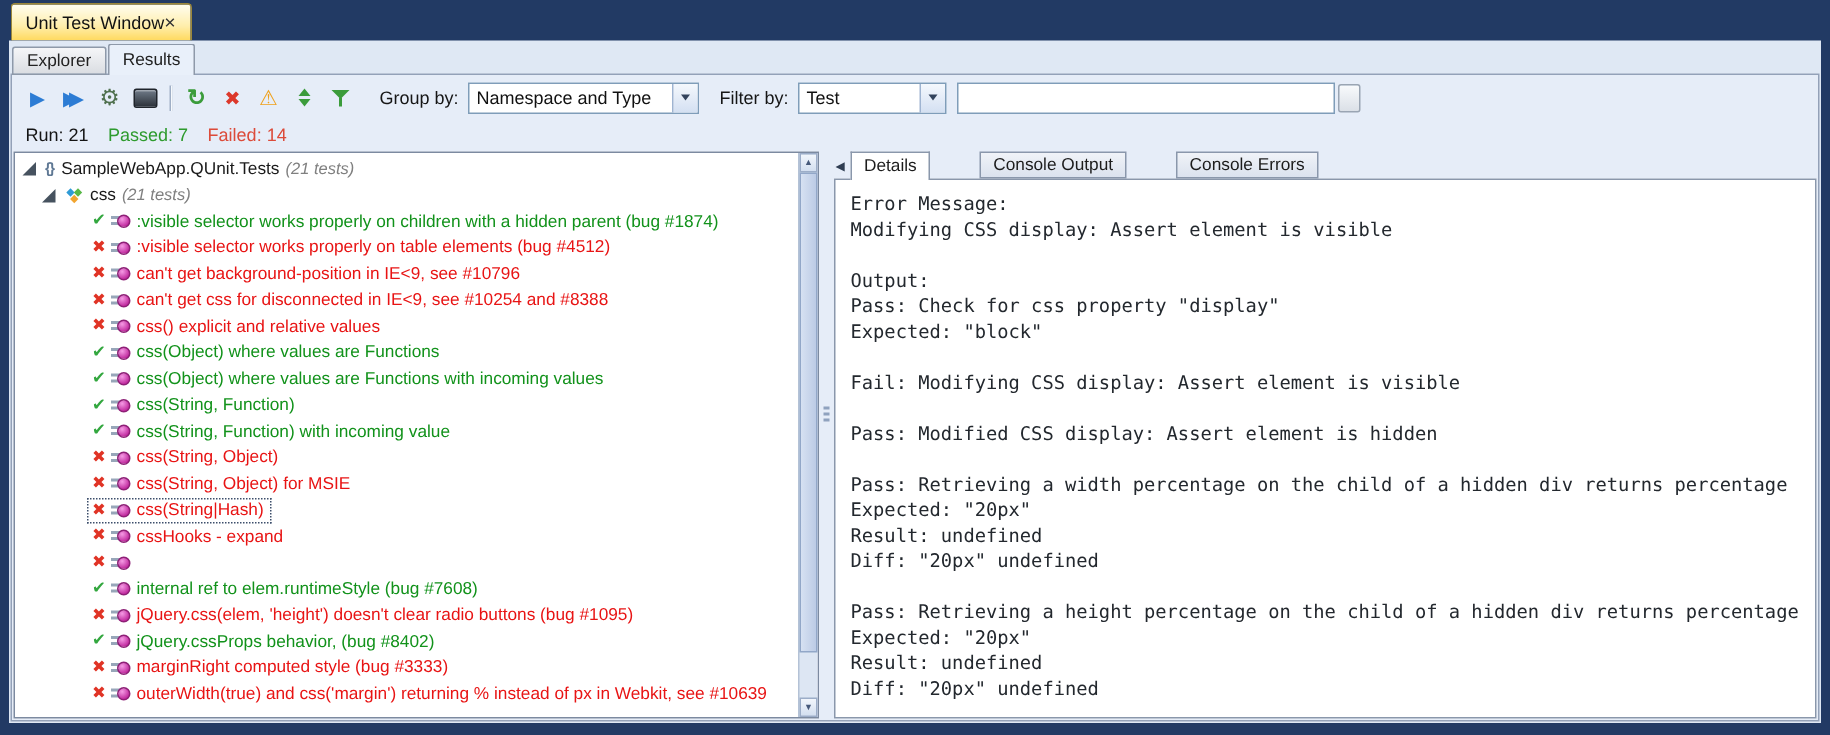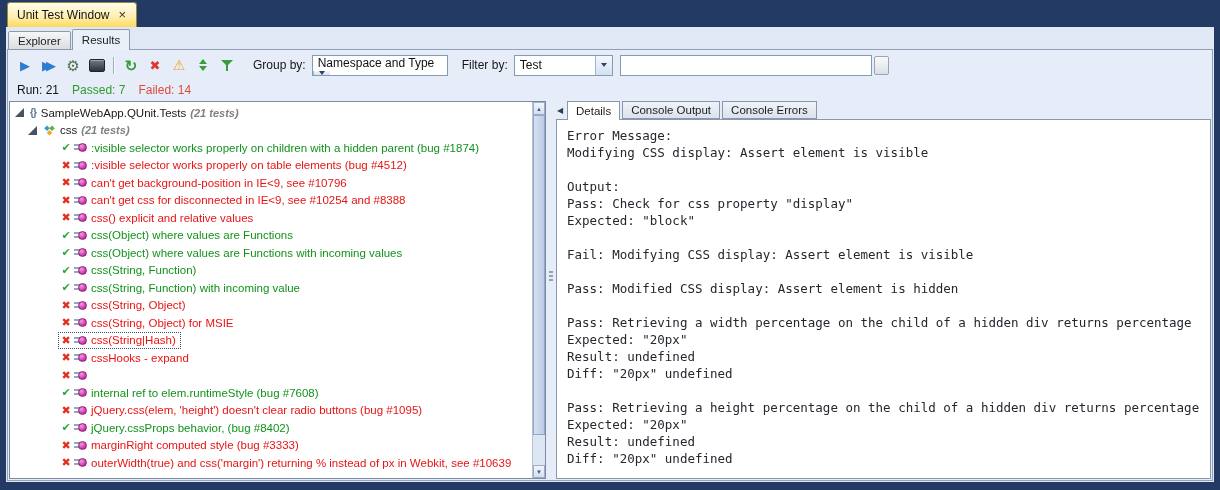--- a/index.html
+++ b/index.html
@@ -1,19 +1,19 @@
 <!DOCTYPE html>
 <html><head>
 <meta charset="utf-8">
 <style>
   html,body{margin:0;padding:0;background:#333;}
   .screen{position:relative;width:1220px;height:490px;background:#223a64;font-family:"Liberation Sans",sans-serif;overflow:hidden;}
 
   
-  .doc-tab{position:absolute;left:7px;top:2px;height:25px;box-sizing:border-box;padding:0 10px 0 9px;display:flex;align-items:center;gap:9px;background:linear-gradient(#fffdf0,#ffeeab 60%,#ffd95e);border:1px solid #9b873b;border-bottom:none;border-radius:3px 3px 0 0;z-index:2;}
+  .doc-tab{position:absolute;left:7px;top:2px;height:25px;box-sizing:border-box;padding:0 10px 0 9px;display:flex;align-items:center;gap:0;background:linear-gradient(#fffdf0,#ffeeab 60%,#ffd95e);border:1px solid #9b873b;border-bottom:none;border-radius:3px 3px 0 0;z-index:2;}
   .doc-tab-label{font-size:12px;color:#131313;}
   .doc-tab-close{font-size:13px;color:#333;line-height:10px;}
 
   .frame{position:absolute;left:6px;top:27px;width:1208px;height:455px;background:#dfe8f4;}
 
   
   .vtabs{position:absolute;left:2px;top:2px;height:21px;display:flex;align-items:flex-end;z-index:2;}
   .vtab{height:19px;box-sizing:border-box;padding:8px 9px;display:flex;align-items:center;font-size:11.5px;color:#222;background:linear-gradient(#f5f6f8,#dadde2);border:1px solid #8e99a9;border-radius:2px 2px 0 0;margin-right:1px;justify-content:center;}
   .vtab.active{height:21px;background:#e9f0fa;border-bottom:none;}
 
@@ -31,21 +31,21 @@
   .i-x{color:#dc382b;font-size:13px;line-height:1;}
   .i-warn{color:#efa11c;font-size:14px;line-height:1;}
   .i-updown{display:flex;flex-direction:column;align-items:center;gap:2px;}
   .i-updown .up{width:0;height:0;border-left:4px solid transparent;border-right:4px solid transparent;border-bottom:5px solid #3b9c3b;}
   .i-updown .down{width:0;height:0;border-left:4px solid transparent;border-right:4px solid transparent;border-top:5px solid #3b9c3b;}
   .i-funnel{position:relative;width:13px;height:13px;}
   .i-funnel::before{content:"";position:absolute;left:0;top:1px;border-left:6.5px solid transparent;border-right:6.5px solid transparent;border-top:6px solid #3b9c3b;}
   .i-funnel::after{content:"";position:absolute;left:5.5px;top:6px;width:2px;height:6px;background:#3b9c3b;}
   .tlbl{font-size:12px;color:#161616;margin-left:14px;margin-right:6px;white-space:nowrap;}
   .combo{height:21px;box-sizing:border-box;background:#fff;border:1px solid #7f9db9;display:flex;align-items:stretch;}
-  .combo.group{width:136px;flex-direction:column;}
+  .combo.group{width:154px;}
   .combo.filter{width:99px;}
   .combo-text{flex:1;display:flex;align-items:center;font-size:12px;color:#111;padding:0 5px;white-space:nowrap;overflow:hidden;}
   .combo-btn{width:16px;background:linear-gradient(#f4f8fd,#d4e0f2);border-left:1px solid #9fb4d1;display:flex;align-items:center;justify-content:center;}
   .caret{width:0;height:0;border-left:3.5px solid transparent;border-right:3.5px solid transparent;border-top:4px solid #33435c;}
   .txt-input{width:252px;height:21px;box-sizing:border-box;border:1px solid #7f9db9;background:#fff;margin-left:7px;padding:0 4px;font-size:12px;font-family:"Liberation Sans",sans-serif;outline:none;}
   .mini-btn{width:15px;height:19px;margin-left:2px;box-sizing:border-box;background:linear-gradient(#f8fafc,#dbe0e7);border:1px solid #9aa5b3;border-radius:2px;padding:0;}
 
   
   .status-row{position:absolute;left:9px;top:33px;height:15px;display:flex;gap:13px;font-size:12px;}
   .status-row .run{color:#141414;text-align:right;}
@@ -57,21 +57,21 @@
   .tree{position:absolute;left:0;top:0;right:13px;bottom:0;overflow:hidden;padding-top:2px;}
   .trow{height:17.5px;display:flex;align-items:center;font-size:11.5px;white-space:nowrap;color:#1a1a1a;}
   .trow.root{padding-left:5px;}
   .trow.group{padding-left:18px;}
   .trow.test{padding-left:49px;}
   .exp{flex:0 0 9px;width:9px;height:9px;position:relative;margin-right:6px;}
   .exp::before{content:"";position:absolute;left:0;top:0;border-left:9px solid transparent;border-bottom:9px solid #46525f;}
   .ns-icon{font-size:10px;font-weight:bold;color:#5f7894;margin-right:5px;letter-spacing:-1px;}
   .cls-icon{margin-right:4px;flex:0 0 13px;}
   .tname{color:#1a1a1a;}
-  .tcount{color:#808080;font-style:italic;margin-left:4px;font-size:11px;font-weight:bold;}
+  .tcount{color:#808080;font-style:italic;margin-left:4px;font-size:11px;}
   .selwrap{display:inline-flex;align-items:center;height:15px;padding-right:2px;}
   .selwrap.selected{outline:1px dotted #3c4e6b;}
   .status{flex:0 0 14px;text-align:center;font-size:11px;line-height:1;margin-right:1px;}
   .trow.pass .status{color:#33a73f;}
   .trow.fail .status{color:#e03325;}
   .ticon{position:relative;flex:0 0 13px;width:13px;height:13px;margin-right:4px;}
   .ticon::before{content:"";position:absolute;left:0;top:3px;width:6px;height:2px;background:#97a6b9;box-shadow:0 4px 0 #97a6b9;}
   .ticon::after{content:"";position:absolute;right:0;top:2px;width:9px;height:9px;border-radius:50%;box-sizing:border-box;background:radial-gradient(circle at 35% 30%,#f59ae4,#c02a9e 75%);border:1px solid #8d2076;}
   .tlabel{padding-right:2px;}
   .trow.pass .tlabel{color:#12921b;}
@@ -85,21 +85,21 @@
   .vs-down{bottom:0;}
   .vs-thumb{position:absolute;left:0;top:13px;width:12px;height:320px;box-sizing:border-box;background:linear-gradient(90deg,#d6e1f2,#bccbe5);border:1px solid #92a7c8;}
 
   
   .vsplit{position:absolute;left:538px;top:51px;width:10px;height:378px;}
   .grip{position:absolute;left:3px;top:170px;width:4px;height:2px;background:#8fa2be;box-shadow:0 4px 0 #8fa2be,0 8px 0 #8fa2be;}
 
   
   .rpanel{position:absolute;left:548px;top:51px;right:1px;height:378px;}
   .tab-prev{position:absolute;left:1px;top:5px;font-size:8px;color:#2f3d52;}
-  .rtabs{position:absolute;left:11px;top:0;height:19px;display:flex;z-index:2;}
+  .rtabs{position:absolute;left:11px;top:0;height:19px;display:flex;z-index:2;gap:31px;}
   .rtab{height:18px;box-sizing:border-box;padding:0 8px;display:flex;align-items:center;font-size:11.5px;color:#1c1c1c;background:linear-gradient(#f0f3f8,#dbe2ee);border:1px solid #8a97ab;margin-right:2px;}
   .rtab.active{height:19px;background:#fff;border-bottom:none;}
   .rcontent{position:absolute;left:0;top:18px;right:0;bottom:0;box-sizing:border-box;background:#fff;border:1px solid #8a97ab;padding:7px 6px 8px 10px;font-family:"DejaVu Sans Mono","Liberation Mono",monospace;font-size:12.5px;line-height:17px;color:#23282e;white-space:pre-wrap;overflow:hidden;}
 </style>
 </head>
 <body>
 
 <div class="screen">
 
   <div class="doc-tab">

